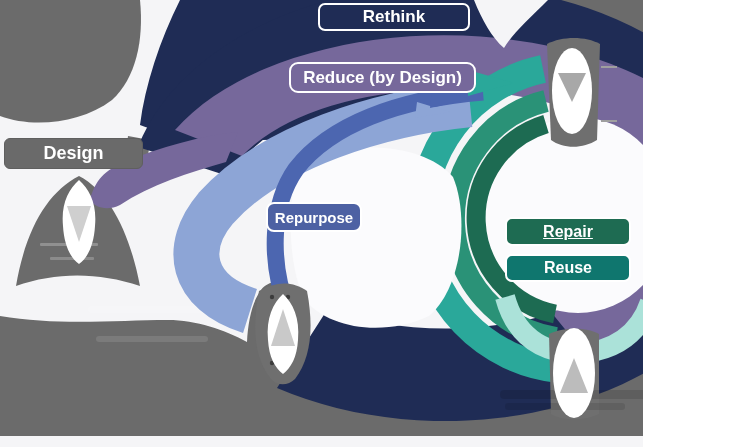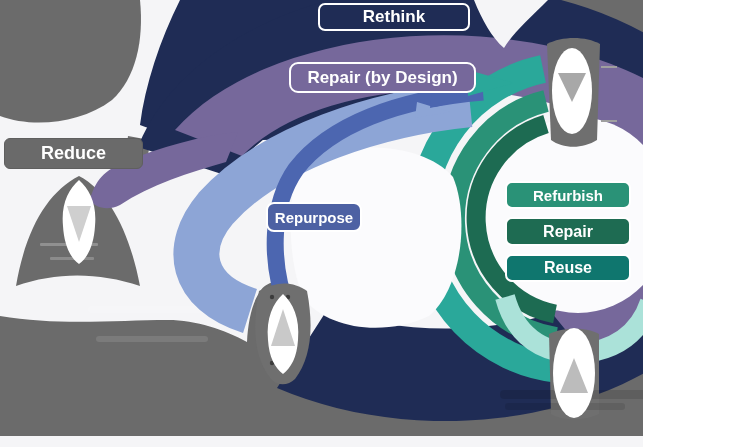--- a/index.html
+++ b/index.html
@@ -79,19 +79,18 @@
     <polygon points="558,73 586,73 572,102" fill="#a8a8a8"></polygon>
     <ellipse cx="574" cy="373" rx="21" ry="45" fill="#ffffff"></ellipse>
     <polygon points="560,393 588,393 574,358" fill="#bcbcbc"></polygon>
     <path d="M79,180 C90,190 97,204 95,226 C94,244 88,258 79,264 C70,258 64,244 63,226 C61,204 68,190 79,180 Z" fill="#ffffff"></path>
     <polygon points="67,206 91,206 79,242" fill="#cfcfcf"></polygon>
     <path d="M283,294 C293,303 300,318 298,340 C297,357 291,368 283,374 C275,368 269,357 268,340 C266,318 273,303 283,294 Z" fill="#ffffff"></path>
     <polygon points="283,309 295,346 271,346" fill="#c9c9c9"></polygon>
   </svg>
 
   <div class="badge" id="badge-rethink" style="background-color: rgb(31, 44, 85);">Rethink</div>
-  <div class="badge" id="badge-reduce" style="background-color: rgb(118, 104, 155);">Repair (by Design)</div>
-  <div class="badge" id="badge-refuse" style="background-color: rgb(106, 106, 106);">Reduce</div>
+  <div class="badge" id="badge-reduce" style="background-color: rgb(118, 104, 155);">Reduce (by Design)</div>
+  <div class="badge" id="badge-refuse" style="background-color: rgb(106, 106, 106);">Design</div>
   <div class="badge" id="badge-repurpose" style="background-color: rgb(77, 97, 163);">Repurpose</div>
-  <div class="badge" id="badge-refurbish" style="background-color: rgb(42, 146, 119);">Refurbish</div>
-  <div class="badge" id="badge-repair" style="background-color: rgb(30, 107, 82);">Repair</div>
+  <div class="badge" id="badge-repair" style="background-color: rgb(30, 107, 82); text-decoration: underline;">Repair</div>
   <div class="badge" id="badge-reuse" style="background-color: #0f766e;">Reuse</div>
 </div>
 
 </body></html>

